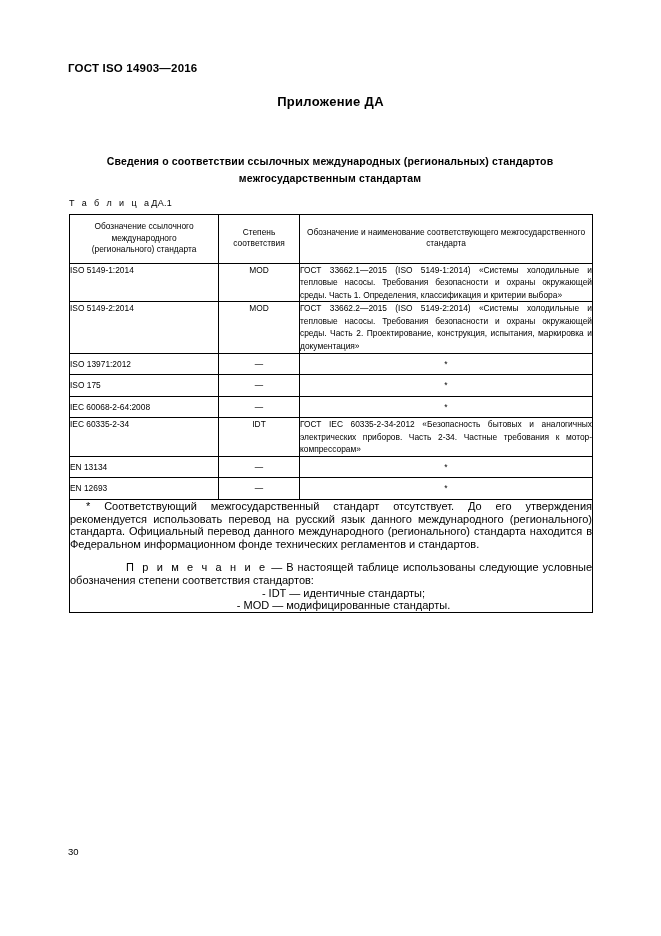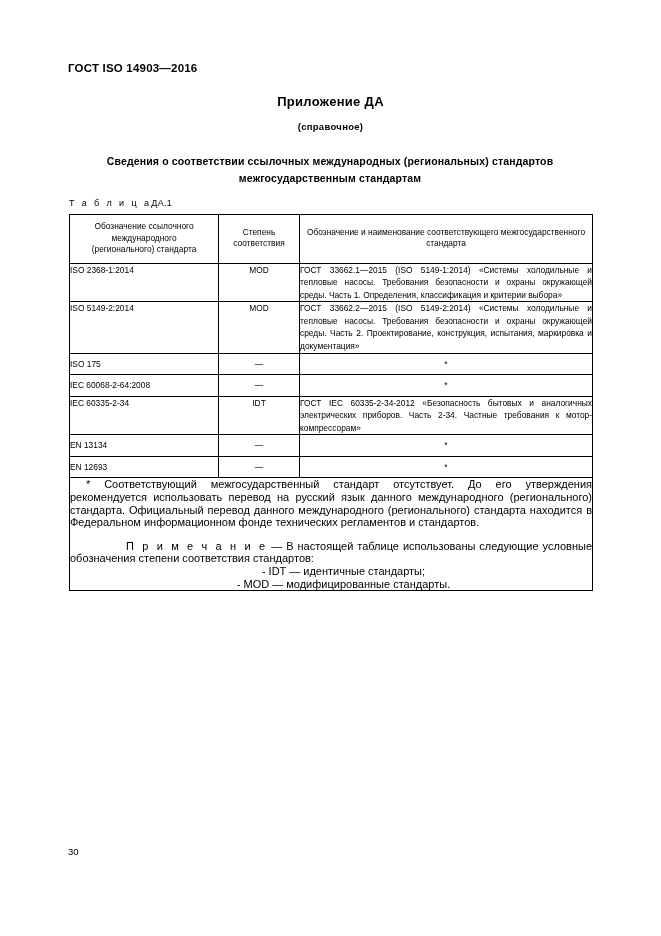--- a/index.html
+++ b/index.html
@@ -179,21 +179,20 @@
 </style>
 </head>
 <body>
 
 <div class="page">
 
   <div class="running-head">ГОСТ ISO 14903—2016</div>
 
   <div class="annex-block">
     <div class="annex-title">Приложение ДА</div>
-    <div class="annex-sub">(справочное)</div>
   </div>
 
   <div class="doc-title">
     <span>Сведения о соответствии ссылочных международных (региональных) стандартов</span>
     <br>
     <span>межгосударственным стандартам</span>
   </div>
 
   <div class="table-caption">
     <span class="spaced">Т а б л и ц а</span><span>ДА.1</span>
@@ -218,31 +217,36 @@
         </th>
         <th>
           <span>Обозначение и наименование соответствующего межгосударственного</span><br>
           <span>стандарта</span>
         </th>
       </tr>
     </thead>
     <tbody>
 
       <tr>
-        <td class="cell-ref">ISO 2368-1:2014</td>
+        <td class="cell-ref">ISO 5149-1:2014</td>
         <td class="cell-deg">MOD</td>
         <td class="cell-desc">ГОСТ 33662.1—2015 (ISO 5149-1:2014)  «Системы холодильные и тепловые насосы. Требования безопасности и охраны окружающей среды. Часть 1. Определения, классификация и критерии выбора»</td>
       </tr>
 
       <tr>
         <td class="cell-ref">ISO 5149-2:2014</td>
         <td class="cell-deg">MOD</td>
         <td class="cell-desc">ГОСТ 33662.2—2015 (ISO 5149-2:2014)  «Системы холодильные и тепловые насосы. Требования безопасности и охраны окружающей среды. Часть 2. Проектирование, конструкция, испытания, маркировка и документация»</td>
       </tr>
 
+      <tr class="row-short">
+        <td class="cell-ref">ISO 13971:2012</td>
+        <td class="cell-deg dash">—</td>
+        <td class="cell-star">*</td>
+      </tr>
 
       <tr class="row-short">
         <td class="cell-ref">ISO 175</td>
         <td class="cell-deg dash">—</td>
         <td class="cell-star">*</td>
       </tr>
 
       <tr class="row-short">
         <td class="cell-ref">IEC 60068-2-64:2008</td>
         <td class="cell-deg dash">—</td>

